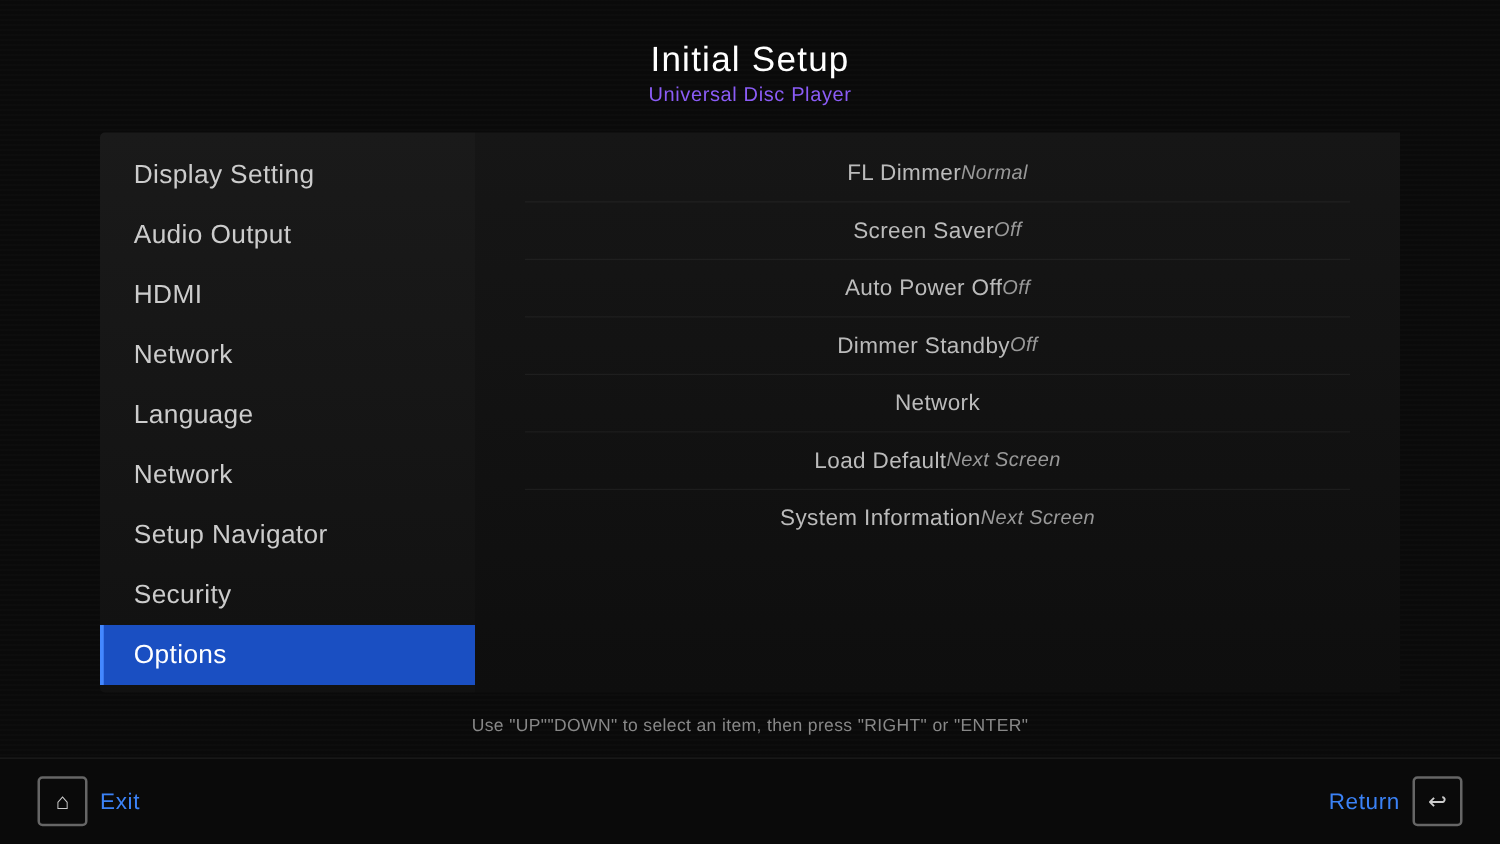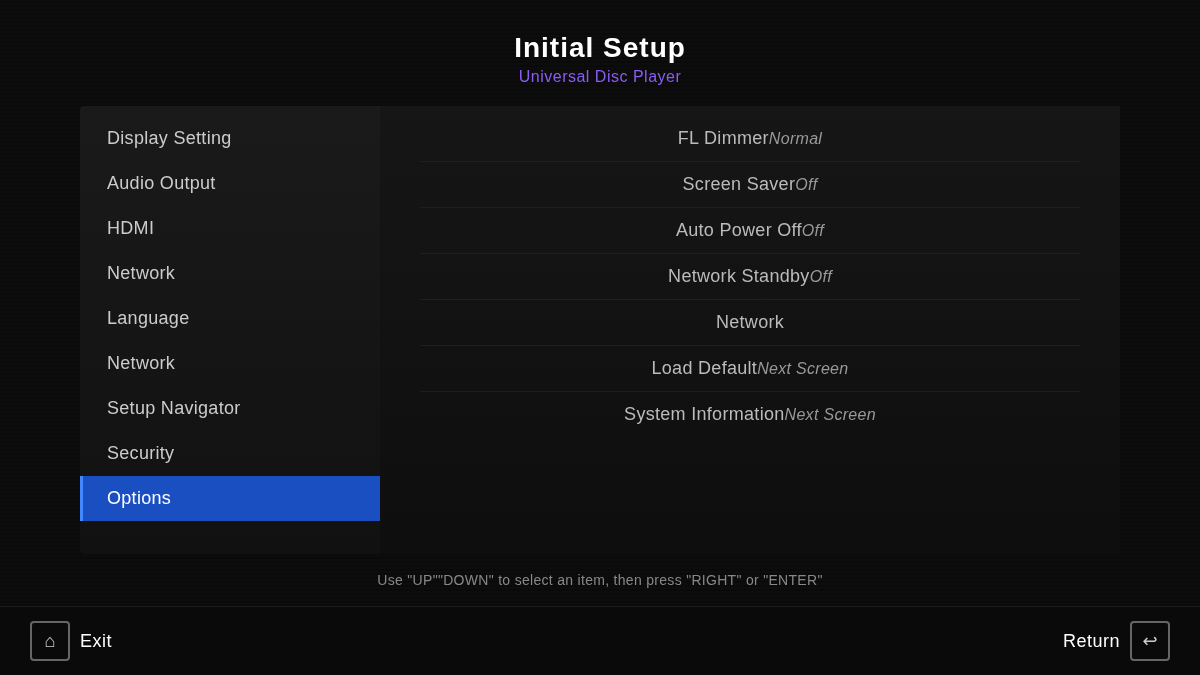--- a/index.html
+++ b/index.html
@@ -41,21 +41,21 @@
 
     
     .header {
       text-align: center;
       padding-top: 32px;
       padding-bottom: 20px;
     }
 
     .header-title {
       font-size: 28px;
-      font-weight: 700;
+      font-weight: 400;
       color: #ffffff;
       letter-spacing: 1px;
     }
 
     .header-subtitle {
       font-size: 16px;
       color: #8b5cf6;
       margin-top: 4px;
       letter-spacing: 0.5px;
     }
@@ -73,21 +73,21 @@
       width: 300px;
       display: flex;
       flex-direction: column;
       padding-top: 10px;
       background: linear-gradient(180deg, #1a1a1a 0%, #111111 100%);
       border-radius: 4px 0 0 4px;
     }
 
     .sidebar-item {
       padding: 12px 24px;
-      font-size: 18px;
+      font-size: 21px;
       color: #cccccc;
       cursor: pointer;
       letter-spacing: 0.3px;
       border-left: 3px solid transparent;
     }
 
     .sidebar-item.active {
       background: #1a4fc2;
       color: #ffffff;
       border-left: 3px solid #4488ff;
@@ -167,21 +167,21 @@
       border-radius: 4px;
       display: flex;
       align-items: center;
       justify-content: center;
       color: #cccccc;
       font-size: 18px;
     }
 
     .bottom-btn-label {
       font-size: 18px;
-      color: #ffffff;
+      color: #3b82f6;
       letter-spacing: 0.5px;
     }
   </style>
 </head>
 <body>
 
 <div class="page">
 
   <div class="header">
     <div class="header-title">Initial Setup</div>
@@ -214,21 +214,21 @@
           <span class="settings-label">Screen Saver</span>
           <span class="settings-value">Off</span>
         </div>
 
         <div class="settings-row">
           <span class="settings-label">Auto Power Off</span>
           <span class="settings-value">Off</span>
         </div>
 
         <div class="settings-row">
-          <span class="settings-label">Network Standby</span>
+          <span class="settings-label">Dimmer Standby</span>
           <span class="settings-value">Off</span>
         </div>
 
         <div class="settings-row">
           <span class="settings-label">Network</span>
           <span class="settings-value"></span>
         </div>
 
         <div class="settings-row">
           <span class="settings-label">Load Default</span>

